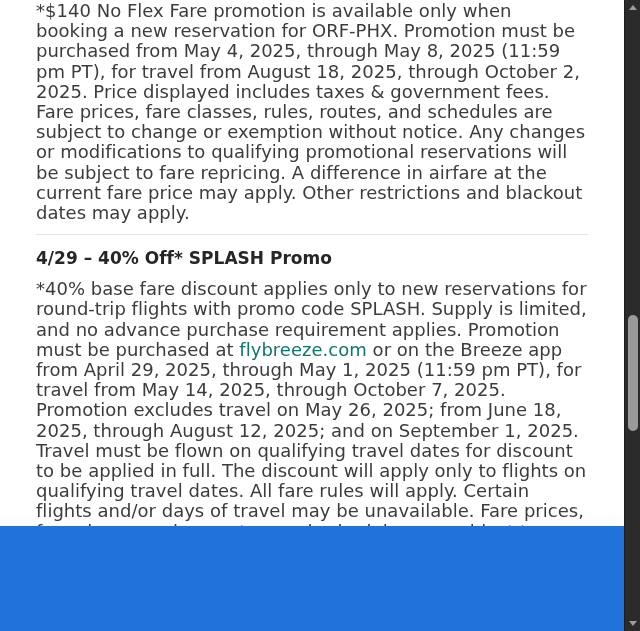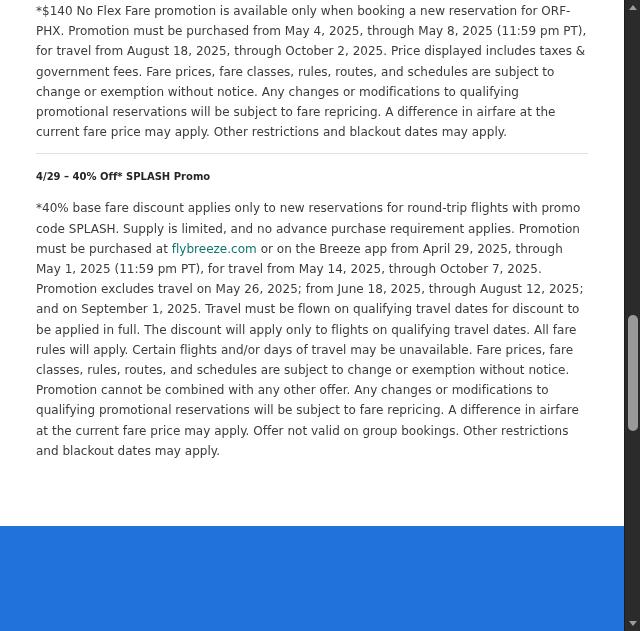--- a/index.html
+++ b/index.html
@@ -30,21 +30,21 @@
     width: 624px;
     height: 526px;
     background: #ffffff;
     box-sizing: border-box;
     padding: 0 36px;
     overflow: hidden;
   }
 
   .legal-paragraph {
     margin: 0;
-    font-size: 12px;
+    font-size: 18px;
     line-height: 20.2px;
     color: #3c3c3c;
     letter-spacing: 0.02px;
     text-align: left;
   }
 
   .legal-paragraph.first {
     padding-top: 1px;
   }
 
@@ -57,21 +57,21 @@
     border: 0;
     border-top: 1px solid #e2e2e2;
     margin: 11px 0 0 0;
     height: 0;
     width: 552px;
   }
 
   .promo-heading {
     margin: 0;
     padding-top: 13px;
-    font-size: 10px;
+    font-size: 17px;
     line-height: 20px;
     font-weight: bold;
     color: #262626;
     letter-spacing: 0.01px;
   }
 
   .promo-body {
     padding-top: 11px;
   }
 

